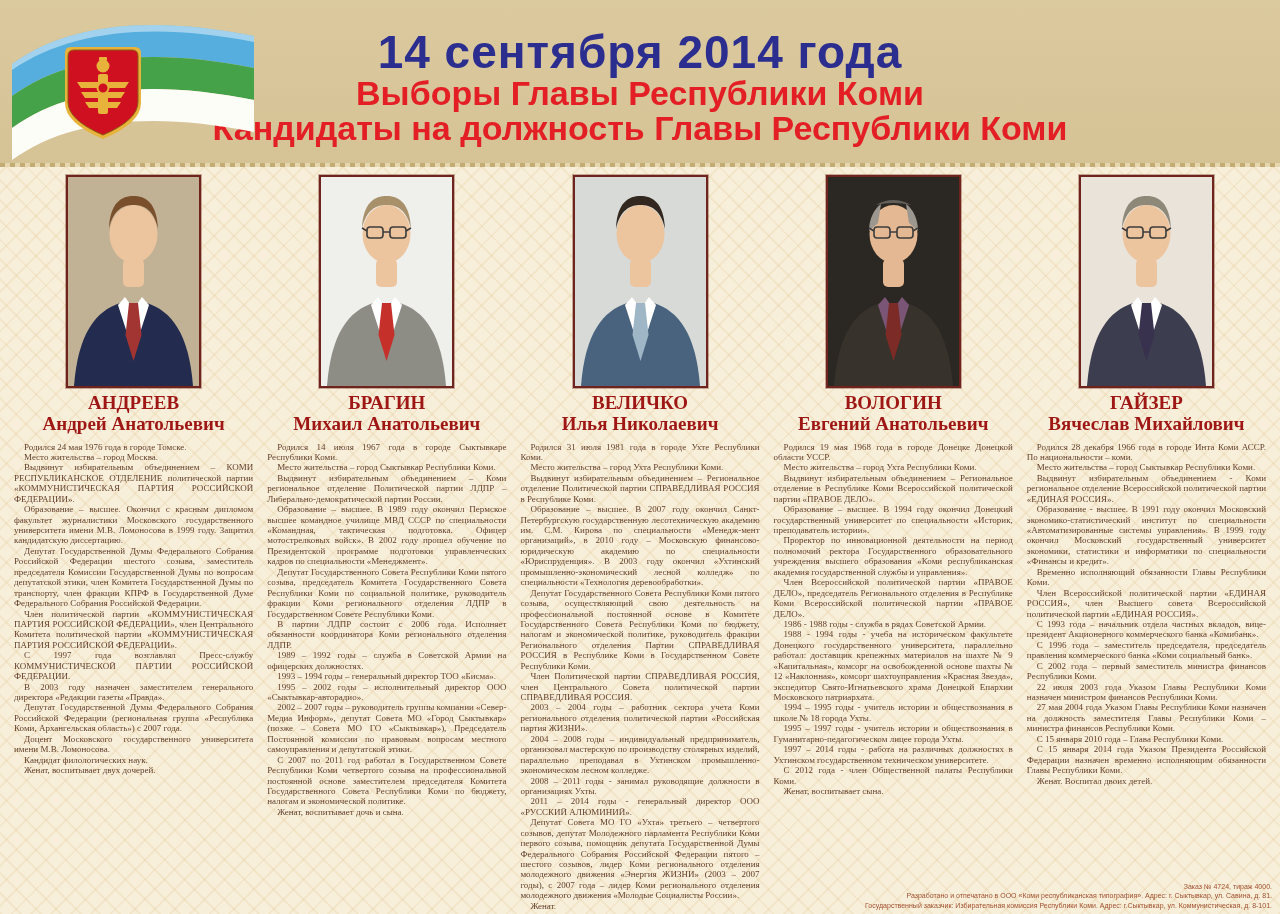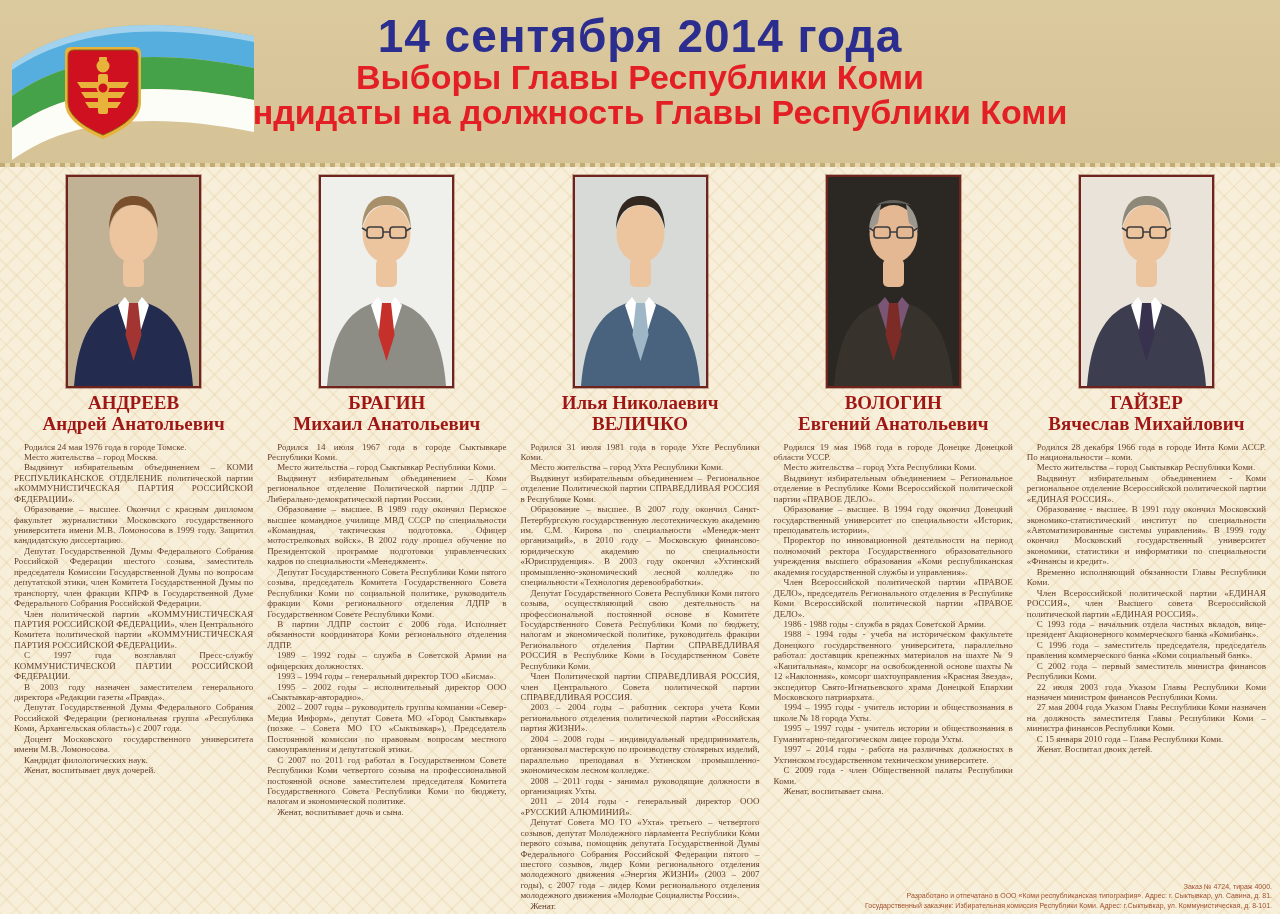--- a/index.html
+++ b/index.html
@@ -16,21 +16,21 @@
   }
   .band{
     position:absolute;top:0;left:0;right:0;height:163px;
     background:linear-gradient(#dcca9f,#d5c295);
   }
   .band::after{
     content:"";position:absolute;left:0;right:0;bottom:-4px;height:4px;
     background:repeating-linear-gradient(90deg,#c3ab74 0 5px,#e6d7ae 5px 10px);
   }
   .titles{
-    position:absolute;top:12px;left:0;width:100%;text-align:center;
+    position:absolute;top:28px;left:0;width:100%;text-align:center;
     font-family:"Liberation Sans",sans-serif;font-weight:bold;z-index:2;
   }
   .title-date{font-size:46px;line-height:1.05;color:#2b2e8f;letter-spacing:1px;}
   .title-sub{font-size:34px;line-height:1.02;color:#e31e24;}
   .flag-wrap{position:absolute;top:2px;left:4px;width:256px;height:160px;z-index:3;}
   .grid{
     position:absolute;top:167px;left:0;right:0;bottom:0;
     display:flex;gap:12px;padding:4px 13px 0 13px;z-index:1;
   }
   .column{flex:1 1 0;min-width:0;}
@@ -166,22 +166,22 @@
           <rect width="131" height="209" fill="#d7dad6"></rect>
           <rect x="55" y="82" width="21" height="28" rx="5" fill="#ecc49e"></rect>
           <ellipse cx="65.5" cy="57" rx="24" ry="29" fill="#ecc49e"></ellipse>
           <path d="M41,52 C42,25 54,19 65.5,19 C77,19 89,25 90,52 C86,33 76,28 65.5,28 C55,28 45,33 41,52 Z" fill="#33281f"></path>
           <path d="M6,209 C10,156 28,134 52,126 L79,126 C103,134 121,156 125,209 Z" fill="#49637e"></path>
           <path d="M50,128 L65.5,176 L81,128 L74,120 L65.5,132 L57,120 Z" fill="#ffffff"></path>
           <path d="M61,126 L70,126 L73.5,158 L65.5,184 L57.5,158 Z" fill="#9fb6c6"></path>
         </svg>
       </div>
       <div class="name-block">
+        <div>ВЕЛИЧКО</div>
         <div>Илья Николаевич</div>
-        <div>ВЕЛИЧКО</div>
       </div>
       <div class="bio">
         <p>Родился 31 июля 1981 года в городе Ухте Республики Коми.</p>
         <p>Место жительства – город Ухта Республики Коми.</p>
         <p>Выдвинут избирательным объединением – Региональное отделение Политической партии СПРАВЕДЛИВАЯ РОССИЯ в Республике Коми.</p>
         <p>Образование – высшее. В 2007 году окончил Санкт-Петербургскую государственную лесотехническую академию им. С.М. Кирова по специальности «Менедж-мент организаций», в 2010 году – Московскую финансово-юридическую академию по специальности «Юриспруденция». В 2003 году окончил «Ухтинский промышленно-экономический лесной колледж» по специальности «Технология деревообработки».</p>
         <p>Депутат Государственного Совета Республики Коми пятого созыва, осуществляющий свою деятельность на профессиональной постоянной основе в Комитете Государственного Совета Республики Коми по бюджету, налогам и экономической политике, руководитель фракции Регионального отделения Партии СПРАВЕДЛИВАЯ РОССИЯ в Республике Коми в Государственном Совете Республики Коми.</p>
         <p>Член Политической партии СПРАВЕДЛИВАЯ РОССИЯ, член Центрального Совета политической партии СПРАВЕДЛИВАЯ РОССИЯ.</p>
         <p>2003 – 2004 годы – работник сектора учета Коми регионального отделения политической партии «Российская партия ЖИЗНИ».</p>
         <p>2004 – 2008 годы – индивидуальный предприниматель, организовал мастерскую по производству столярных изделий, параллельно преподавал в Ухтинском промышленно-экономическом лесном колледже.</p>
@@ -219,21 +219,21 @@
         <p>Место жительства – город Ухта Республики Коми.</p>
         <p>Выдвинут избирательным объединением – Региональное отделение в Республике Коми Всероссийской политической партии «ПРАВОЕ ДЕЛО».</p>
         <p>Образование – высшее. В 1994 году окончил Донецкий государственный университет по специальности «Историк, преподаватель истории».</p>
         <p>Проректор по инновационной деятельности на период полномочий ректора Государственного образовательного учреждения высшего образования «Коми республиканская академия государственной службы и управления».</p>
         <p>Член Всероссийской политической партии «ПРАВОЕ ДЕЛО», председатель Регионального отделения в Республике Коми Всероссийской политической партии «ПРАВОЕ ДЕЛО».</p>
         <p>1986 - 1988 годы - служба в рядах Советской Армии.</p>
         <p>1988 - 1994 годы - учеба на историческом факультете Донецкого государственного университета, параллельно работал: доставщик крепежных материалов на шахте № 9 «Капитальная», комсорг на освобожденной основе шахты № 12 «Наклонная», комсорг шахтоуправления «Красная Звезда», экспедитор Свято-Игнатьевского храма Донецкой Епархии Московского патриархата.</p>
         <p>1994 – 1995 годы - учитель истории и обществознания в школе № 18 города Ухты.</p>
         <p>1995 – 1997 годы - учитель истории и обществознания в Гуманитарно-педагогическом лицее города Ухты.</p>
         <p>1997 – 2014 годы - работа на различных должностях в Ухтинском государственном техническом университете.</p>
-        <p>С 2009 года - член Общественной палаты Республики Коми.</p>
+        <p>С 2012 года - член Общественной палаты Республики Коми.</p>
         <p>Женат, воспитывает сына.</p>
       </div>
     </section>
     <section class="column">
       <div class="photo-frame">
         <svg viewBox="0 0 131 209" preserveAspectRatio="none">
           <rect width="131" height="209" fill="#e9e3da"></rect>
           <rect x="55" y="82" width="21" height="28" rx="5" fill="#ecc49e"></rect>
           <ellipse cx="65.5" cy="57" rx="24" ry="29" fill="#ecc49e"></ellipse>
           <path d="M41,52 C42,25 54,19 65.5,19 C77,19 89,25 90,52 C86,33 76,28 65.5,28 C55,28 45,33 41,52 Z" fill="#8e8878"></path>
@@ -257,20 +257,21 @@
         <p>Выдвинут избирательным объединением - Коми региональное отделение Всероссийской политической партии «ЕДИНАЯ РОССИЯ».</p>
         <p>Образование - высшее. В 1991 году окончил Московский экономико-статистический институт по специальности «Автоматизированные системы управления». В 1999 году окончил Московский государственный университет экономики, статистики и информатики по специальности «Финансы и кредит».</p>
         <p>Временно исполняющий обязанности Главы Республики Коми.</p>
         <p>Член Всероссийской политической партии «ЕДИНАЯ РОССИЯ», член Высшего совета Всероссийской политической партии «ЕДИНАЯ РОССИЯ».</p>
         <p>С 1993 года – начальник отдела частных вкладов, вице-президент Акционерного коммерческого банка «Комибанк».</p>
         <p>С 1996 года – заместитель председателя, председатель правления коммерческого банка «Коми социальный банк».</p>
         <p>С 2002 года – первый заместитель министра финансов Республики Коми.</p>
         <p>22 июля 2003 года Указом Главы Республики Коми назначен министром финансов Республики Коми.</p>
         <p>27 мая 2004 года Указом Главы Республики Коми назначен на должность заместителя Главы Республики Коми – министра финансов Республики Коми.</p>
         <p>С 15 января 2010 года – Глава Республики Коми.</p>
+        <p>С 15 января 2014 года Указом Президента Российской Федерации назначен временно исполняющим обязанности Главы Республики Коми.</p>
         <p>Женат. Воспитал двоих детей.</p>
       </div>
     </section>
   </main>
 
 <div class="footer">
   <div>Заказ № 4724, тираж 4000.</div>
   <div>Разработано и отпечатано в ООО «Коми республиканская типография».  Адрес: г. Сыктывкар, ул. Савина, д. 81.</div>
   <div>Государственный заказчик: Избирательная комиссия Республики Коми. Адрес: г.Сыктывкар, ул. Коммунистическая, д. 8-101.</div>
 </div>

